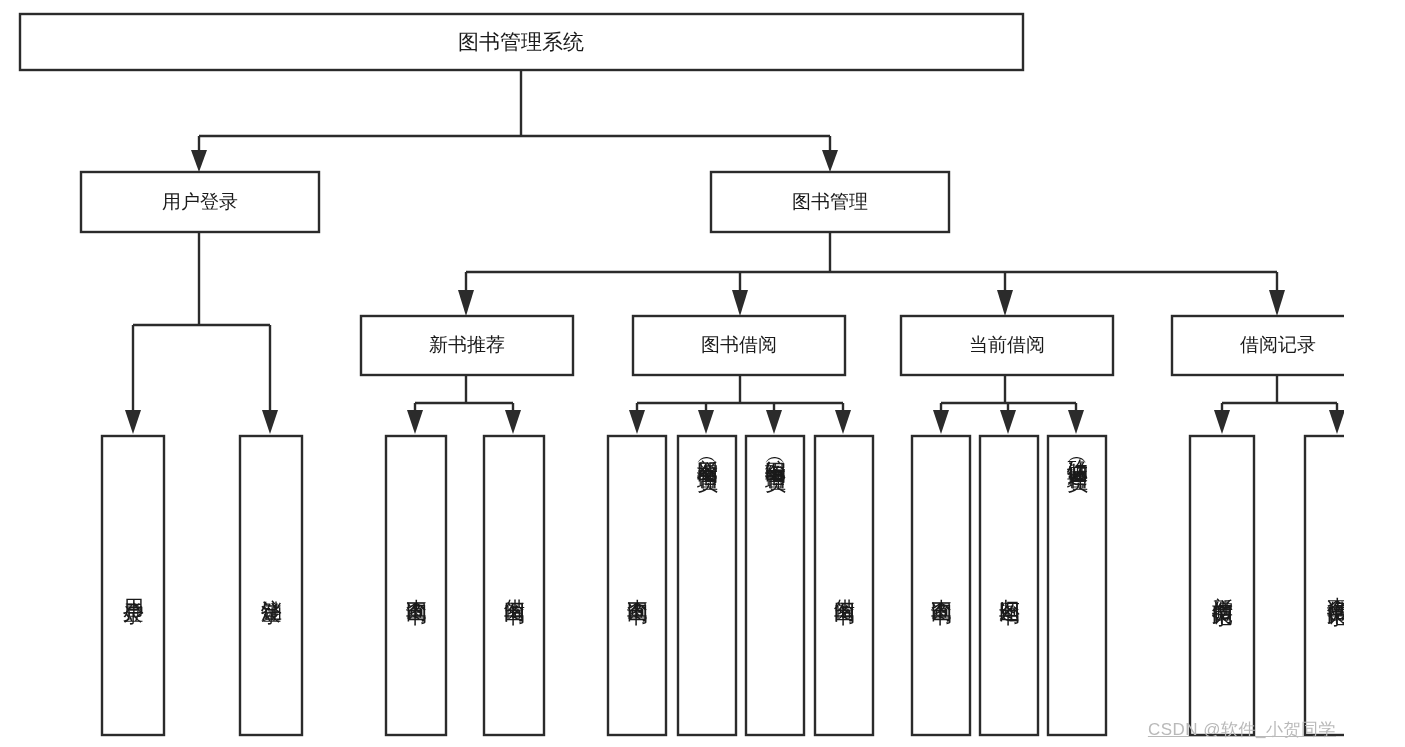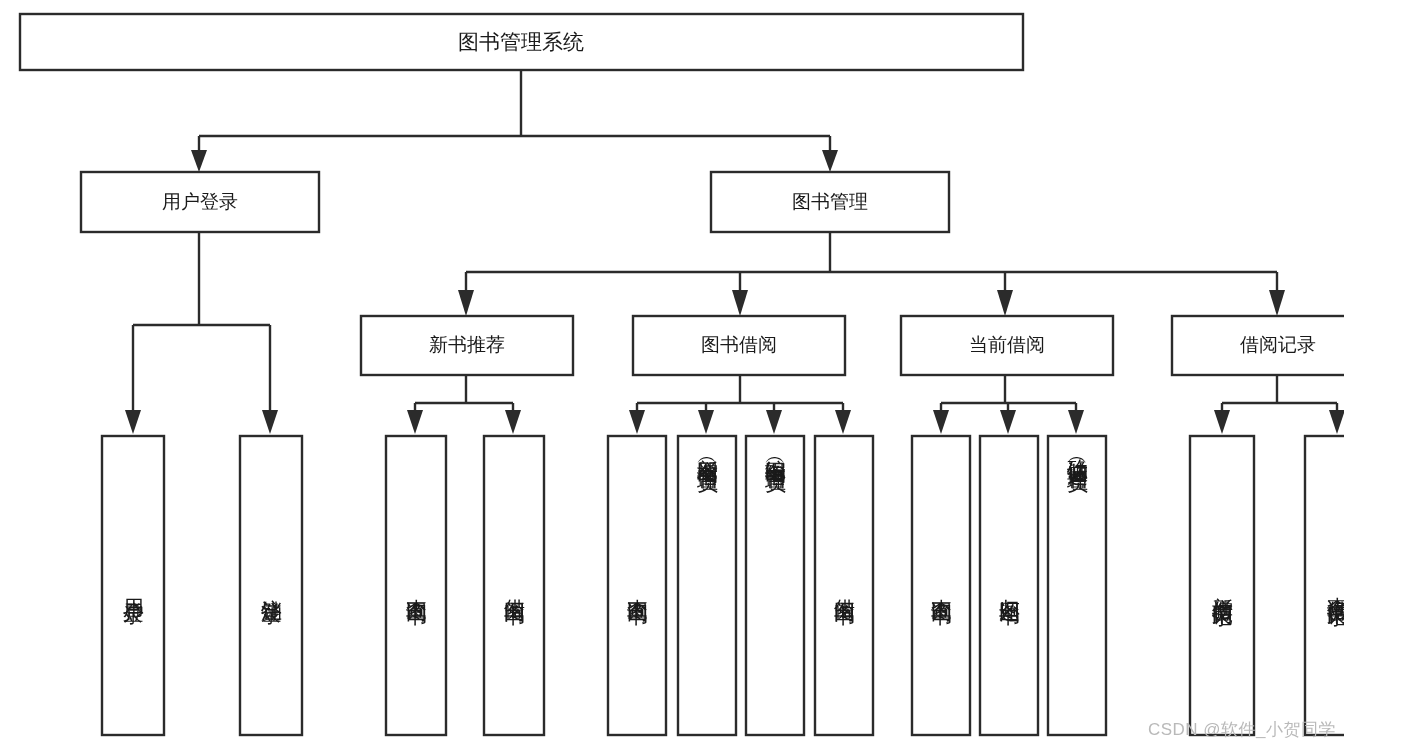--- a/index.html
+++ b/index.html
@@ -71,20 +71,21 @@
   .watermark {
     position: absolute;
     right: 8px;
     bottom: 6px;
     font-family: "Liberation Sans", "DejaVu Sans", sans-serif;
     font-size: 17px;
     color: #b9b9b9;
     letter-spacing: 0.5px;
     white-space: nowrap;
     pointer-events: none;
+    text-decoration: underline;
   }
 </style>
 </head>
 <body>
 
 <div id="diagram-root">
 
   <svg class="diagram-canvas" viewBox="0 0 1405 747">
 
     <g>

